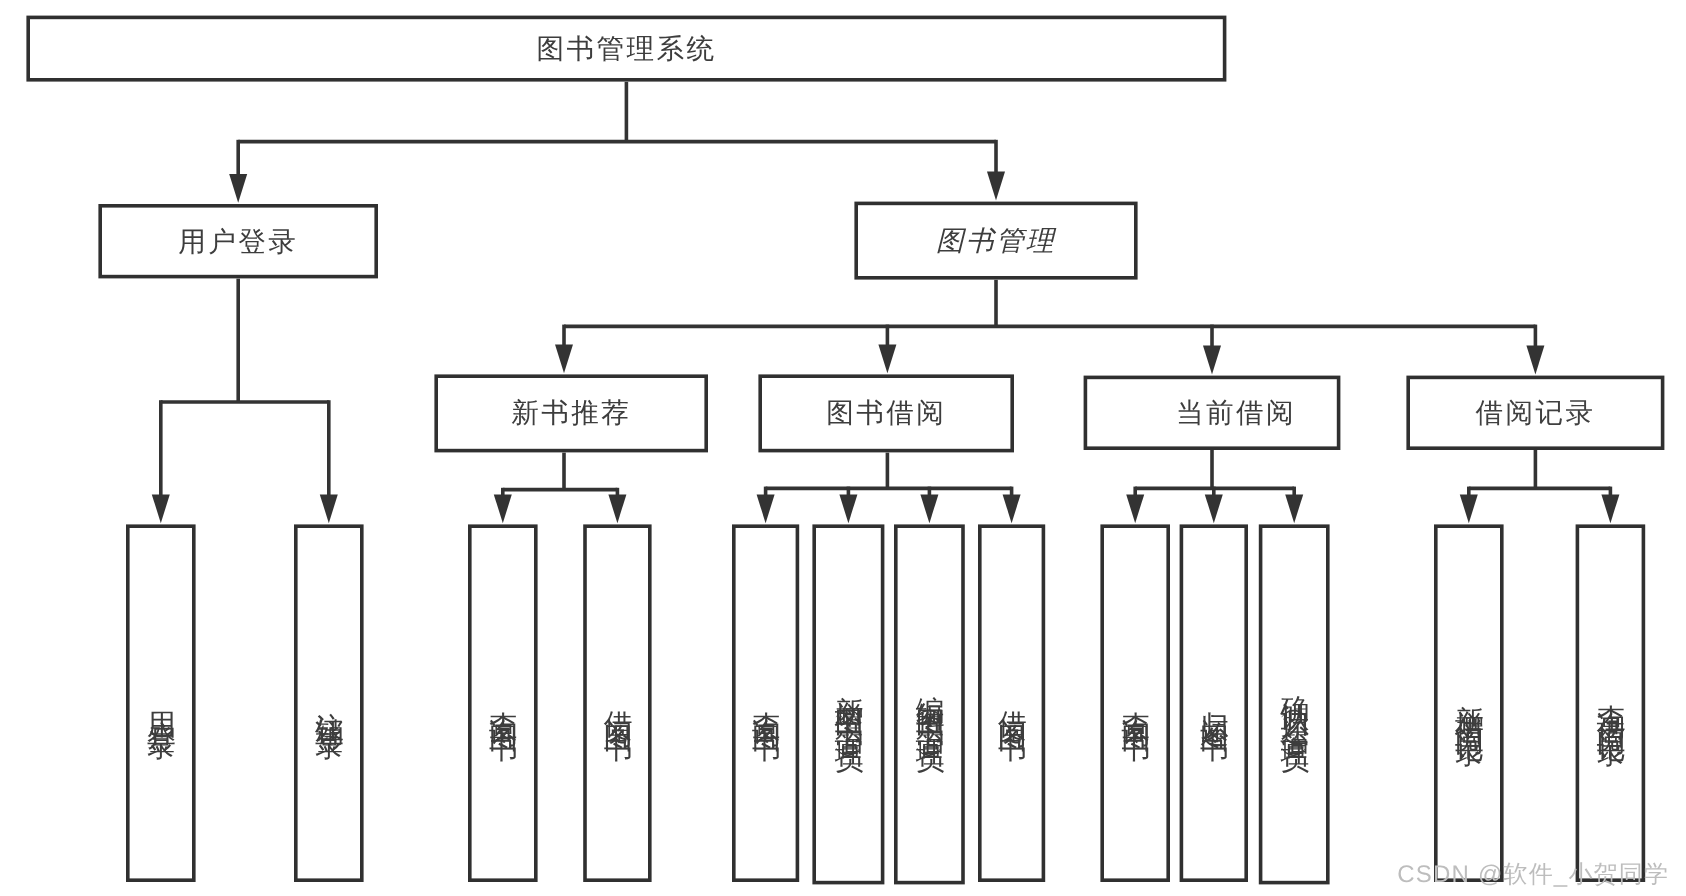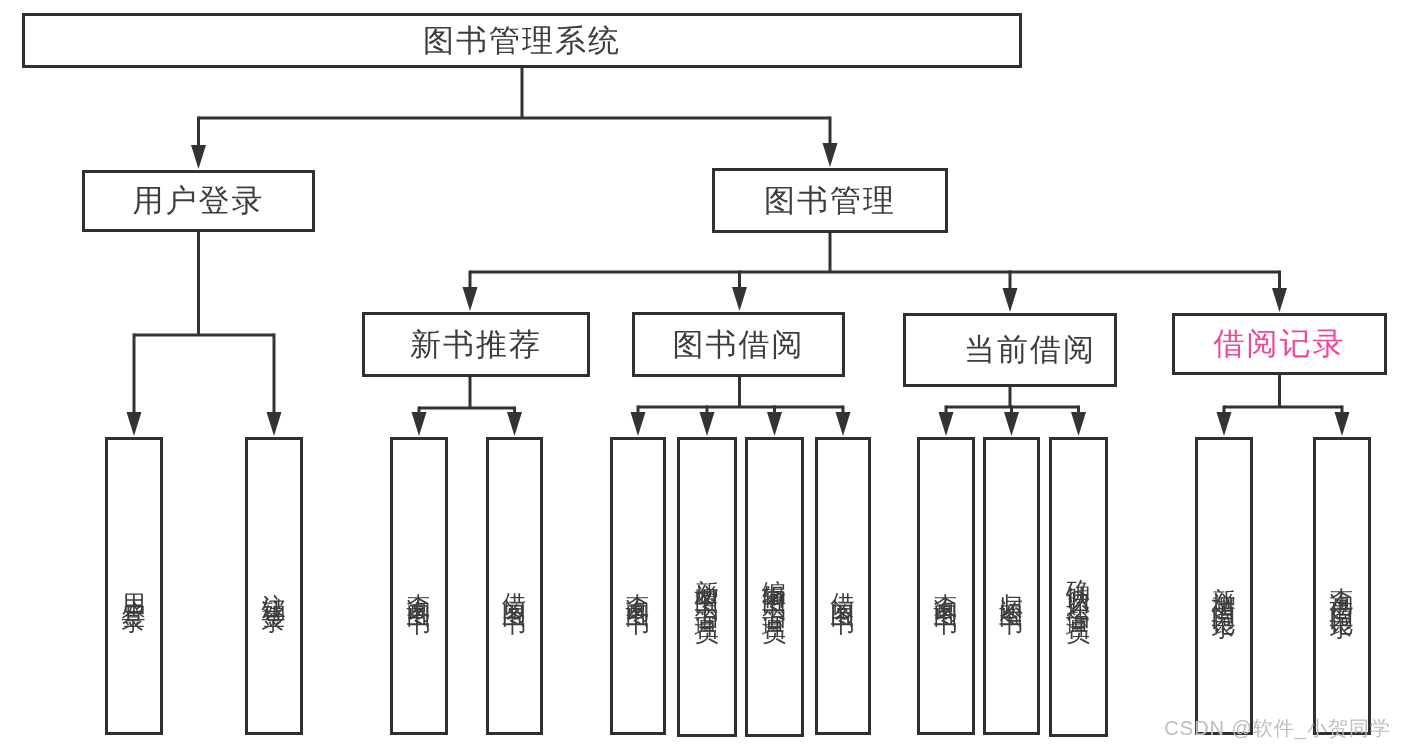--- a/index.html
+++ b/index.html
@@ -22,21 +22,21 @@
     position: absolute;
     box-sizing: border-box;
     border: 3px solid #303030;
     background: #ffffff;
     display: flex;
     align-items: center;
     justify-content: center;
     color: #3d3d3d;
     z-index: 2;
   }
-  .node.horizontal { font-size: 31px; letter-spacing: 2px; }
+  .node.horizontal { font-size: 23px; letter-spacing: 2px; }
   .node.vertical .label {
     writing-mode: vertical-rl;
     -webkit-writing-mode: vertical-rl;
     font-size: 24px;
     letter-spacing: 6px;
     line-height: 1.05;
     white-space: nowrap;
   }
   .watermark {
     position: absolute;
@@ -109,33 +109,33 @@
       <polygon points="1334.5,412 1349.5,412 1342,436" fill="#333333"></polygon>
     </svg>
 
   <div id="nodes-layer">
       <div class="node horizontal" style="left: 22px; top: 13px; width: 1000px; height: 55px; border-color: rgb(48, 48, 48); color: rgb(61, 61, 61);">
         <span class="label">图书管理系统</span>
       </div>
       <div class="node horizontal" style="left: 82px; top: 170px; width: 233px; height: 62px; border-color: rgb(48, 48, 48); color: rgb(61, 61, 61);">
         <span class="label">用户登录</span>
       </div>
-      <div class="node horizontal" style="left: 712px; top: 168px; width: 236px; height: 65px; border-color: rgb(48, 48, 48); color: rgb(61, 61, 61);">
+      <div class="node horizontal" style="left: 712px; top: 168px; width: 236px; height: 65px; border-color: rgb(48, 48, 48); color: rgb(61, 61, 61); font-style: italic;">
         <span class="label">图书管理</span>
       </div>
       <div class="node horizontal" style="left: 362px; top: 312px; width: 228px; height: 65px; border-color: rgb(48, 48, 48); color: rgb(61, 61, 61);">
         <span class="label">新书推荐</span>
       </div>
       <div class="node horizontal" style="left: 632px; top: 312px; width: 213px; height: 65px; border-color: rgb(48, 48, 48); color: rgb(61, 61, 61);">
         <span class="label">图书借阅</span>
       </div>
-      <div class="node horizontal" style="left: 903px; top: 313px; width: 214px; height: 74px; border-color: rgb(48, 48, 48); color: rgb(61, 61, 61); padding-left: 40px;">
+      <div class="node horizontal" style="left: 903px; top: 313px; width: 214px; height: 62px; border-color: rgb(48, 48, 48); color: rgb(61, 61, 61); padding-left: 40px;">
         <span class="label">当前借阅</span>
       </div>
-      <div class="node horizontal" style="left: 1172px; top: 313px; width: 215px; height: 62px; border-color: rgb(48, 48, 48); color: #ec4899; text-align: right;">
+      <div class="node horizontal" style="left: 1172px; top: 313px; width: 215px; height: 62px; border-color: rgb(48, 48, 48); color: #404040; text-align: right;">
         <span class="label">借阅记录</span>
       </div>
       <div class="node vertical" style="left: 105px; top: 437px; width: 58px; height: 298px; border-color: rgb(48, 48, 48); color: rgb(61, 61, 61);">
         <span class="label">用户登录</span>
       </div>
       <div class="node vertical" style="left: 245px; top: 437px; width: 58px; height: 298px; border-color: rgb(48, 48, 48); color: rgb(61, 61, 61);">
         <span class="label">注销登录</span>
       </div>
       <div class="node vertical" style="left: 390px; top: 437px; width: 58px; height: 298px; border-color: rgb(48, 48, 48); color: rgb(61, 61, 61);">
         <span class="label">查询图书</span>

